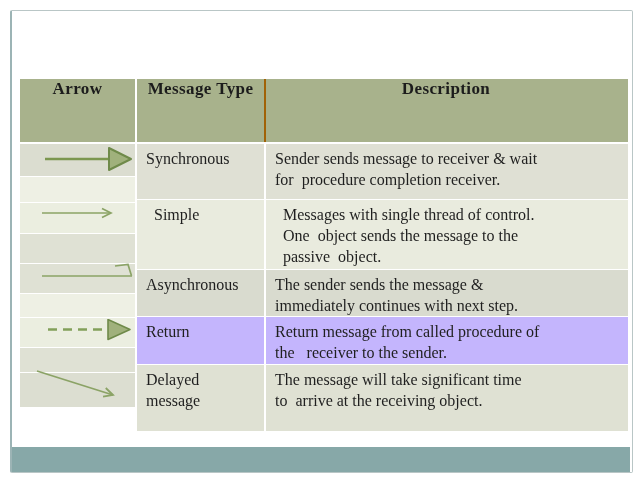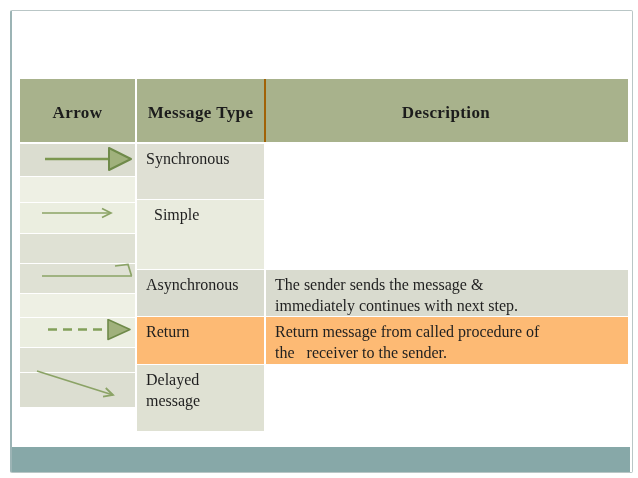--- a/index.html
+++ b/index.html
@@ -14,42 +14,42 @@
   }
   .accent-bar {
     position:absolute; left:12px; top:447px; width:618px; height:25px;
     background:#87a8a8;
   }
   .thead {
     position:absolute; left:20px; top:79px; width:608px; height:63px;
     background:#a8b28c; display:flex; box-sizing:border-box;
   }
   .th {
-    box-sizing:border-box; padding-top:24px; text-align:center;
+    box-sizing:border-box; padding-top:0; text-align:center;
     font-weight:bold; font-size:17px; letter-spacing:0.4px; color:#1c1c1c;
   }
   .th1 { width:117px; border-right:2px solid #fff; }
   .th2 { width:129px; border-right:2px solid #a16207; }
   .th3 { width:360px; }
   .stripe { position:absolute; left:20px; width:115px; }
   .s1 { top:144px; height:32px; background:#dbddd0; }
   .s2 { top:177px; height:25px; background:#eef0e4; }
   .s3 { top:203px; height:30px; background:#ebeee0; }
   .s4 { top:234px; height:29px; background:#dfe1d4; }
   .s5 { top:264px; height:29px; background:#dfe1d4; }
   .s6 { top:294px; height:23px; background:#eef0e4; }
   .s7 { top:318px; height:29px; background:#ebeee0; }
   .s8 { top:348px; height:24px; background:#dfe1d4; }
   .s9 { top:373px; height:34px; background:#dcded1; }
   .arrow-svg { position:absolute; }
   .trow { position:absolute; left:137px; width:574px; display:flex; }
   .r1 { top:144px; height:55px; }  .r1 .cell { background:#dfe0d4; }
   .r2 { top:200px; height:69px; }  .r2 .cell { background:#e9ebde;padding-left:17px; }
   .r3 { top:270px; height:46px; }  .r3 .cell { background:#d9dbcf; }
-  .r4 { top:317px; height:47px; }  .r4 .cell { background:#fdba74; }
+  .r4 { top:317px; height:47px; }  .r4 .cell { background:#c4b5fd; }
   .r5 { top:365px; height:66px; }  .r5 .cell { background:#dfe1d3; }
   .cell {
     box-sizing:border-box; font-size:16px; line-height:21px; color:#1f1f1f;
     white-space:pre-wrap; padding:4px 6px 0 9px;
   }
   .type-cell { width:129px; border-right:2px solid #fff; }
   .desc-cell { width:362px; }
 </style>
 </head>
 <body>
@@ -96,31 +96,38 @@
 
   <svg class="arrow-svg" style="left:34px; top:367px;" width="84" height="33">
     <line x1="3" y1="4" x2="79" y2="28" stroke="#8ba366" stroke-width="1.8"></line>
     <g transform="translate(79,28) rotate(17.5)">
       <path d="M-9,-4.5 L0,0 L-9,4.5" fill="none" stroke="#8ba366" stroke-width="1.8"></path>
     </g>
   </svg>
 
   <div class="trow r1">
     <div class="cell type-cell">Synchronous</div>
+    <div class="cell desc-cell">Sender sends message to receiver &amp; wait
+for  procedure completion receiver.</div>
   </div>
   <div class="trow r2">
     <div class="cell type-cell">Simple</div>
+    <div class="cell desc-cell">Messages with single thread of control.
+One  object sends the message to the
+passive  object.</div>
   </div>
   <div class="trow r3">
     <div class="cell type-cell">Asynchronous</div>
     <div class="cell desc-cell">The sender sends the message &amp;
 immediately continues with next step.</div>
   </div>
   <div class="trow r4">
     <div class="cell type-cell">Return</div>
     <div class="cell desc-cell">Return message from called procedure of
 the   receiver to the sender.</div>
   </div>
   <div class="trow r5">
     <div class="cell type-cell">Delayed
 message</div>
+    <div class="cell desc-cell">The message will take significant time
+to  arrive at the receiving object.</div>
   </div>
 </div>
 
 </body></html>

